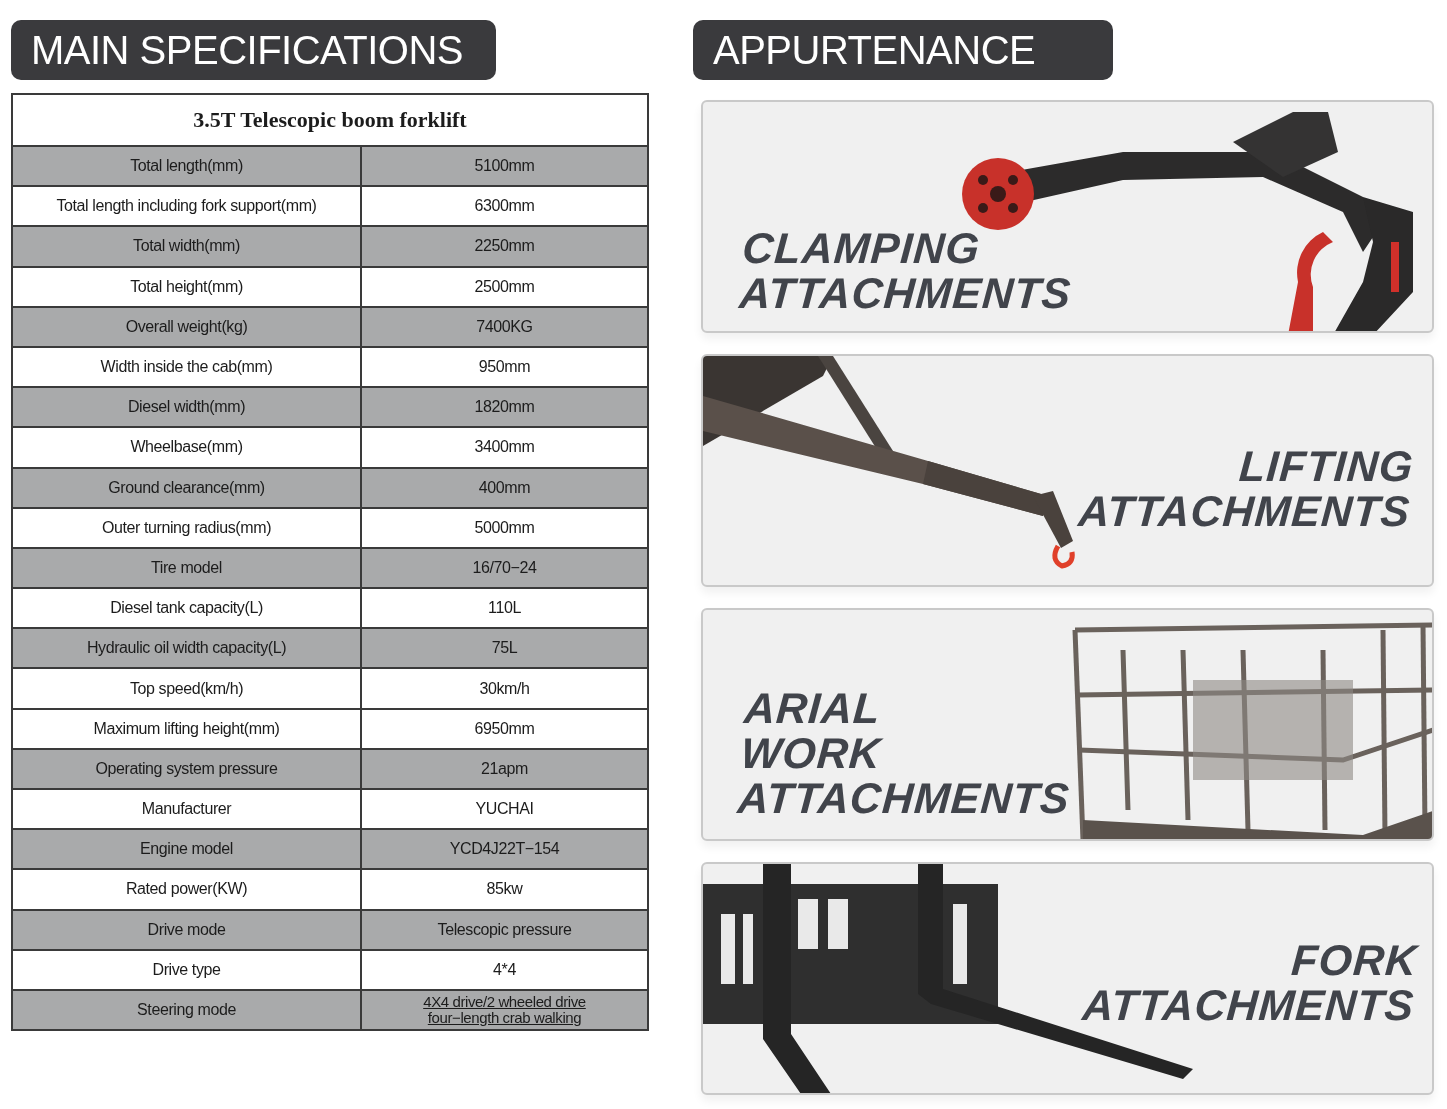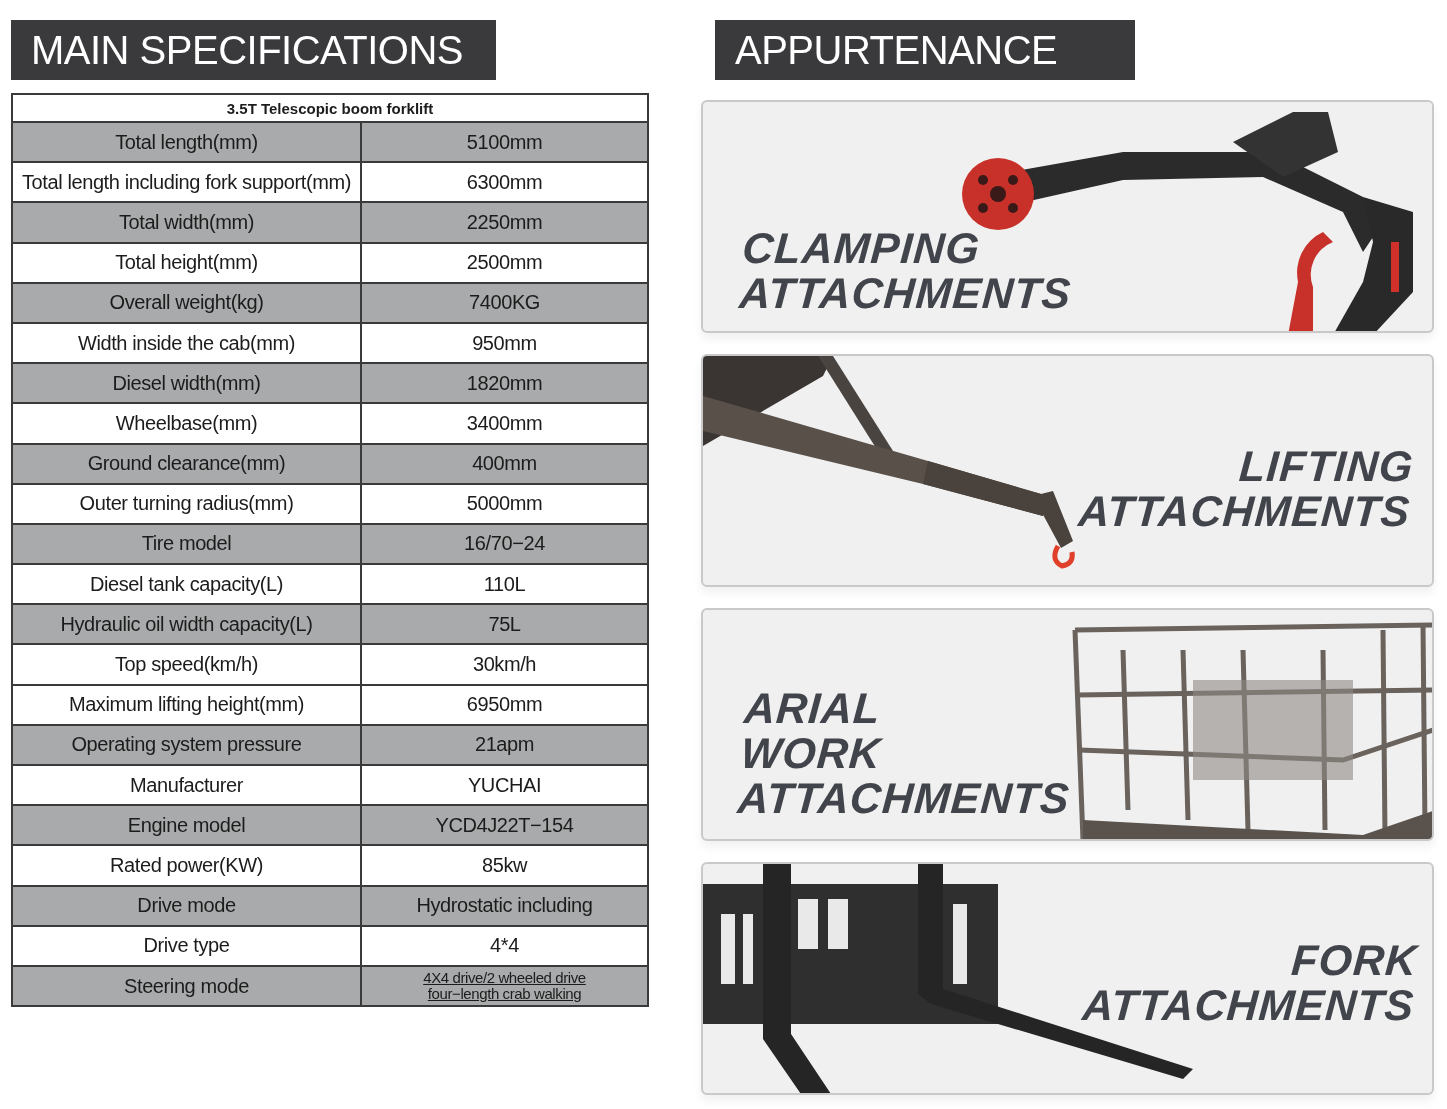--- a/index.html
+++ b/index.html
@@ -3,53 +3,54 @@
   <meta charset="utf-8">
   <style>
     * { box-sizing: border-box; margin: 0; padding: 0; }
     html, body { width: 1447px; height: 1109px; background: #ffffff; overflow: hidden; }
     body { position: relative; font-family: "Liberation Sans", sans-serif; color: #222; }
 
     .badge {
       position: absolute;
       background: #3a3a3d;
       color: #ffffff;
-      border-radius: 0;
+      border-radius: 10px;
       font-family: "Liberation Sans", sans-serif;
       font-size: 40px;
       letter-spacing: -0.5px;
       line-height: 60px;
       height: 60px;
       padding-left: 20px;
     }
     #main-badge { left: 11px; top: 20px; width: 485px; }
-    #app-badge { left: 715px; top: 20px; width: 420px; }
+    #app-badge { left: 693px; top: 20px; width: 420px; }
 
     
     #spec-table {
       position: absolute;
       left: 11px; top: 93px;
       width: 638px;
       border-collapse: collapse;
       border: 2px solid #2e2e2e;
     }
     #spec-table td {
       border: 2px solid #3a3a3a;
       text-align: center;
-      font-size: 20px;
+      font-size: 16px;
       color: #1c1c1c;
       height: 40.2px;
       padding: 0 4px;
       letter-spacing: -0.4px;
     }
     #spec-table .title-cell {
       font-weight: bold;
-      font-size: 15px;
-      height: 28px;
+      font-size: 22px;
+      height: 52px;
       letter-spacing: 0;
+      font-family: Liberation Serif, serif;
     }
     #spec-table td.lbl { width: 349px; }
     #spec-table tr.shaded td { background: #a9aaab; }
     #spec-table tr.plain td { background: #ffffff; }
     #spec-table td.multi { font-size: 15px; line-height: 16px; text-decoration: underline; }
 
     
     .card {
       position: absolute;
       left: 701px;
@@ -172,21 +173,21 @@
     <tr class="shaded">
         <td class="lbl">Engine model</td>
         <td>YCD4J22T−154</td>
       </tr>
     <tr class="plain">
         <td class="lbl">Rated power(KW)</td>
         <td>85kw</td>
       </tr>
     <tr class="shaded">
         <td class="lbl">Drive mode</td>
-        <td>Hydrostatic including</td>
+        <td>Telescopic pressure</td>
       </tr>
     <tr class="plain">
         <td class="lbl">Drive type</td>
         <td>4*4</td>
       </tr>
     <tr class="shaded">
       <td class="lbl">Steering mode</td>
       <td class="multi">
         <div>4X4 drive/2 wheeled drive</div>
         <div>four−length crab walking</div>

